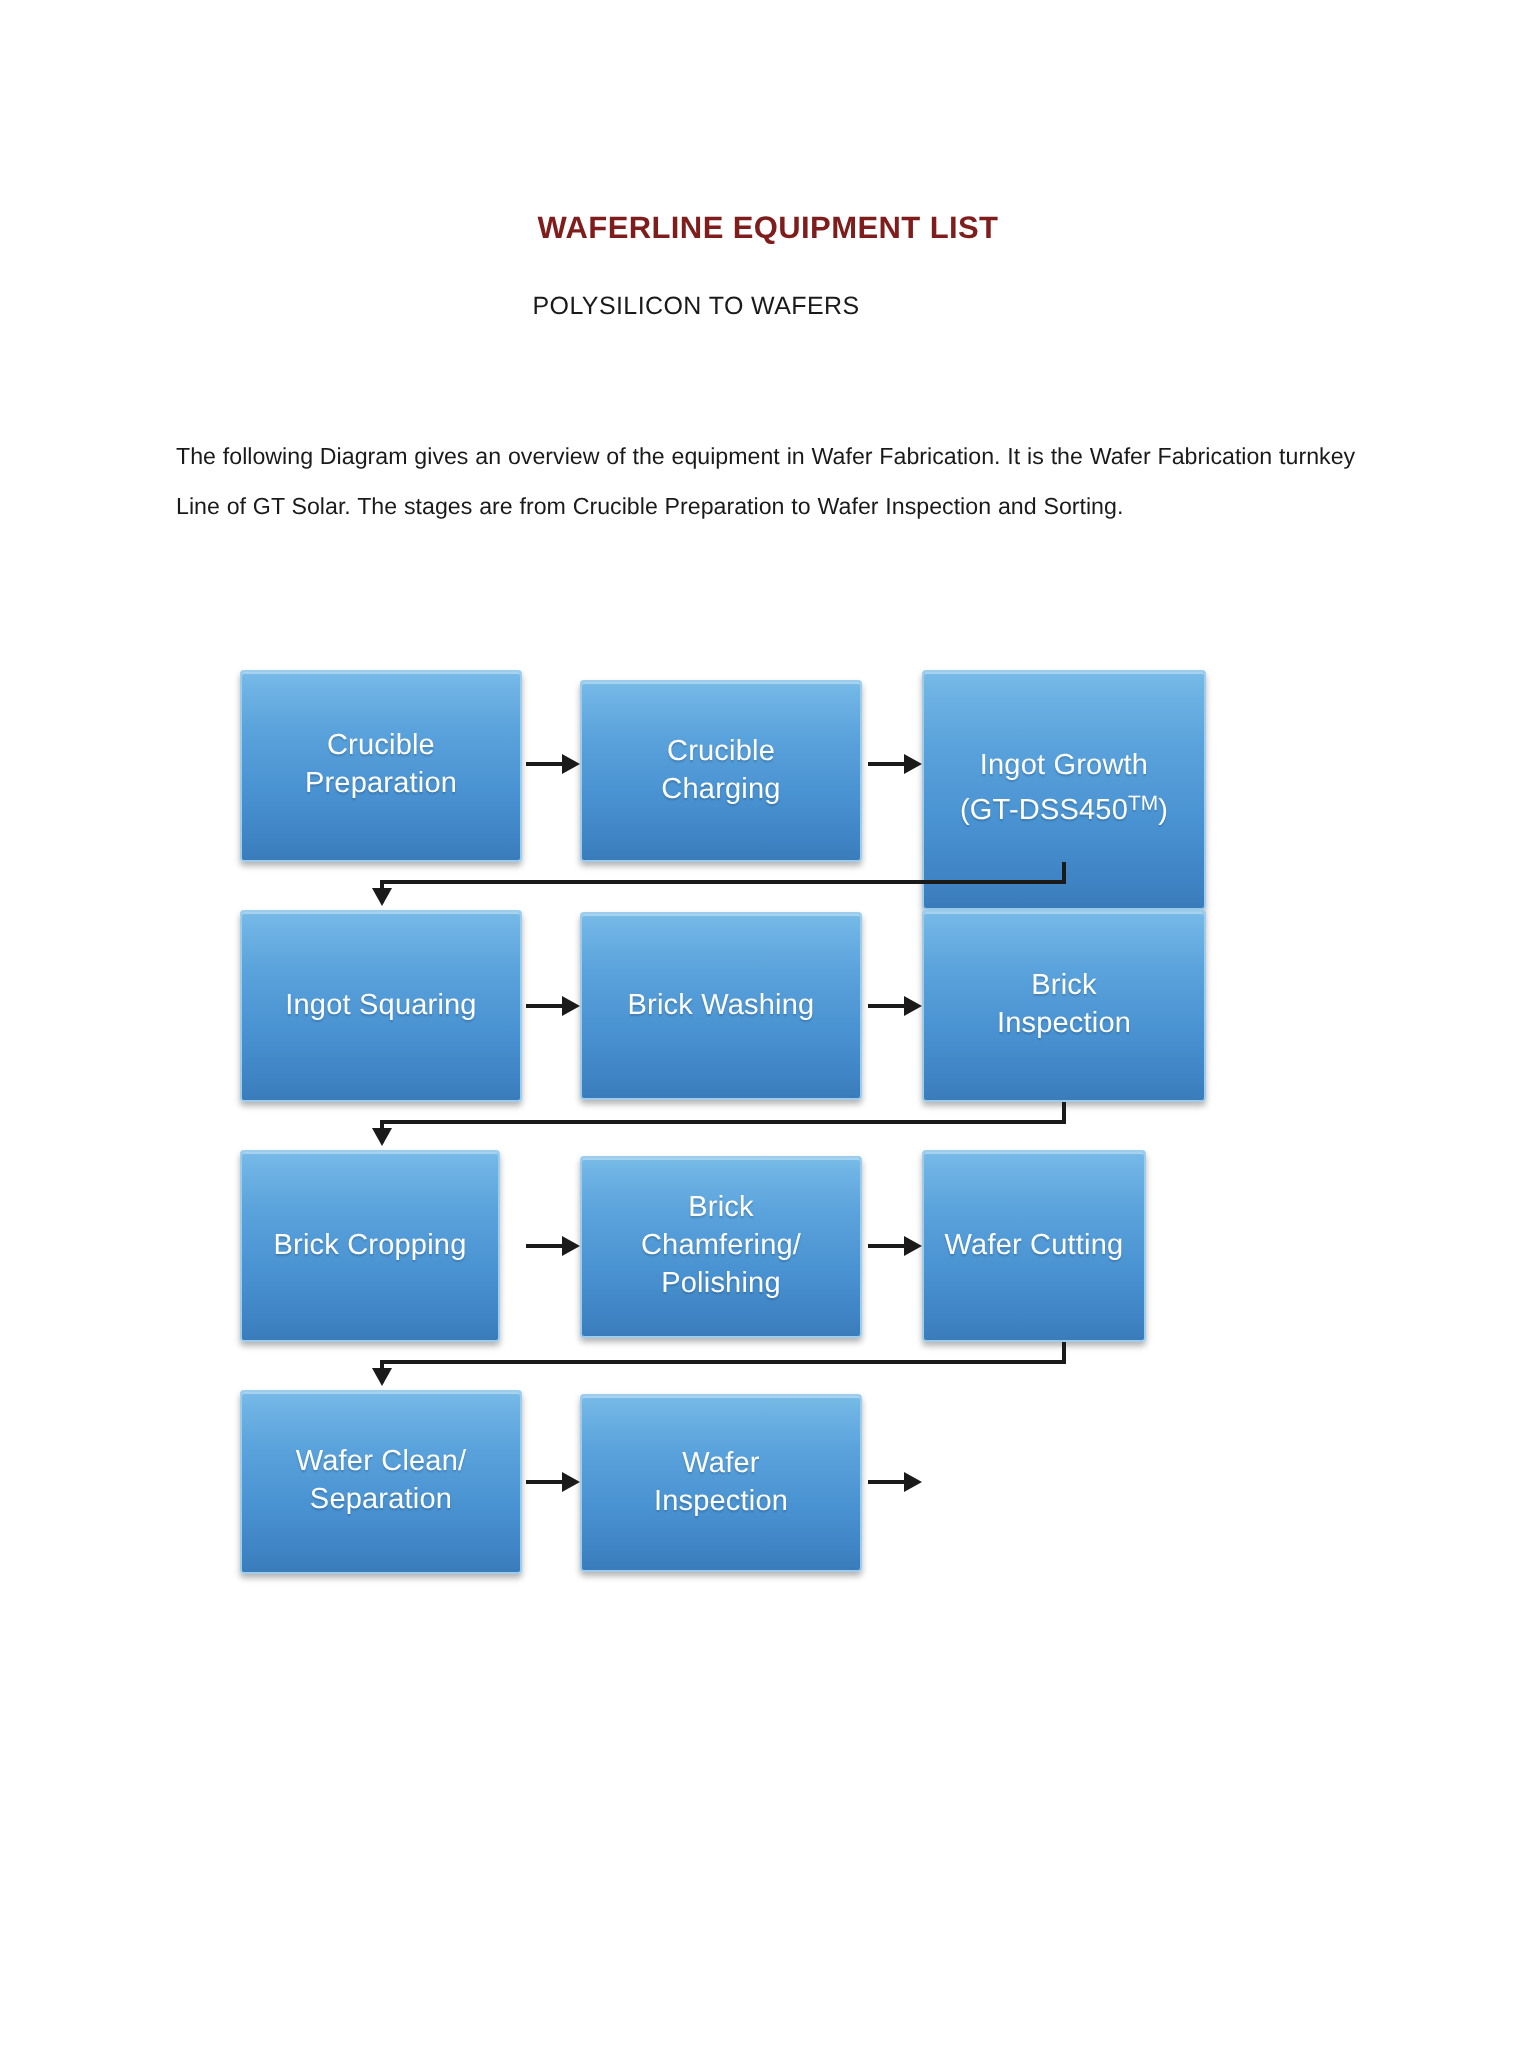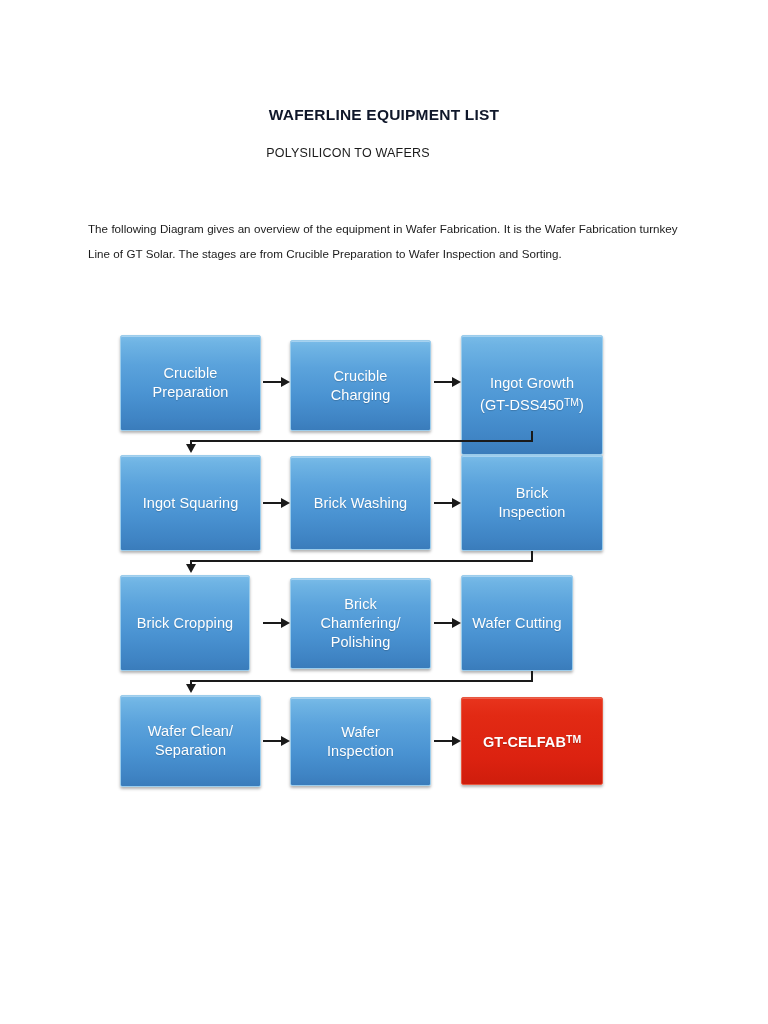--- a/index.html
+++ b/index.html
@@ -19,21 +19,21 @@
   
   .doc-title {
     position: absolute;
     left: 0;
     top: 106px;
     width: 768px;
     text-align: center;
     font-size: 15.5px;
     font-weight: bold;
     letter-spacing: 0.2px;
-    color: #0f172a;
+    color: #7f1d1d;
   }
   .doc-subtitle {
     position: absolute;
     left: 0;
     top: 146px;
     width: 696px;
     text-align: center;
     font-size: 12.5px;
     font-weight: normal;
     letter-spacing: 0.2px;
@@ -228,20 +228,17 @@
   <div class="node node-blue" style="left:120px; top:695px; width:141px; height:92px;justify-content:center;">
     <span class="label">Wafer Clean/
 Separation</span>
   </div>
 
   <div class="node node-blue" style="left:290px; top:697px; width:141px; height:89px;">
     <span class="label">Wafer
 Inspection</span>
   </div>
 
-  <div class="node node-red" style="left:461px; top:697px; width:142px; height:88px;">
-    <span class="label"><span>GT-CELFAB</span><span class="tm">TM</span></span>
-  </div>
 
   <div class="h-arrow" style="left:263px; top:740px; width:19px;"></div>
   <div class="h-arrow" style="left:434px; top:740px; width:19px;"></div>
 
 </div>
 
 </body></html>

